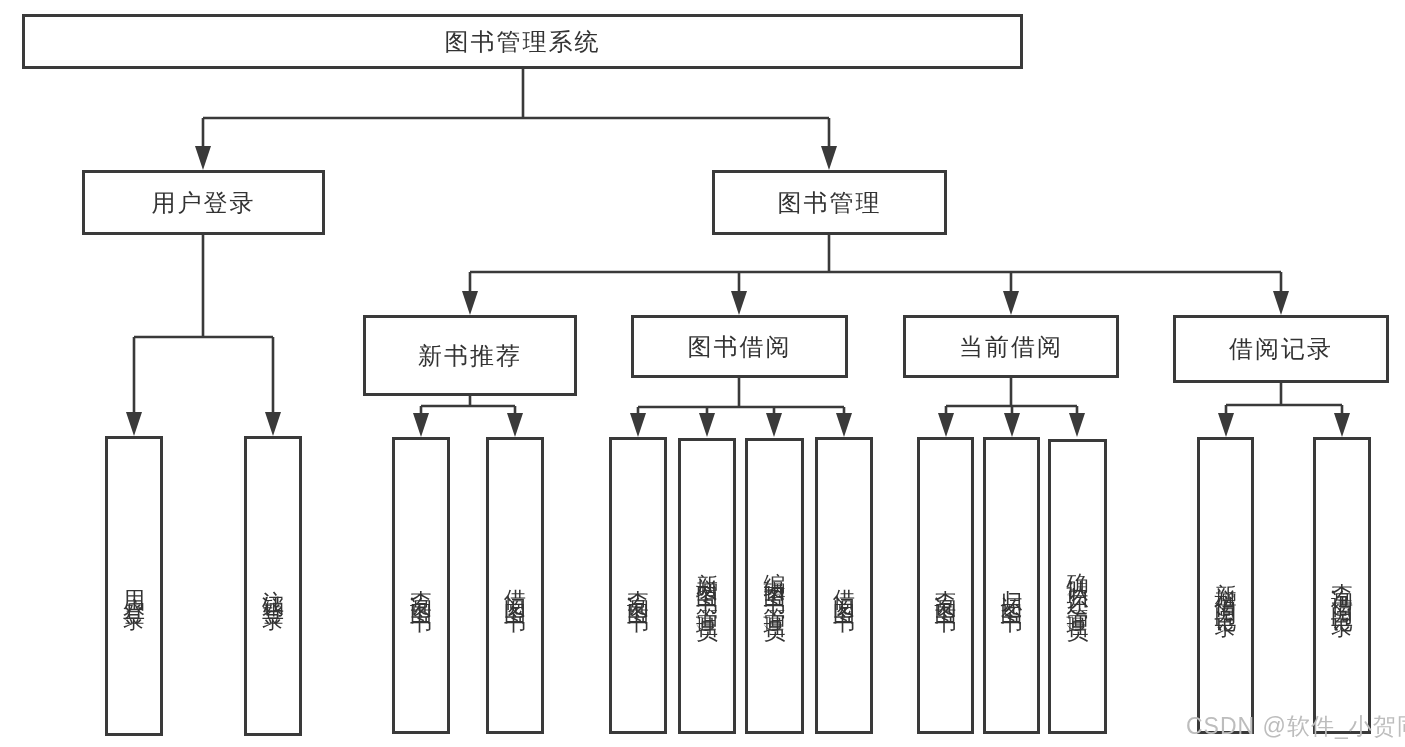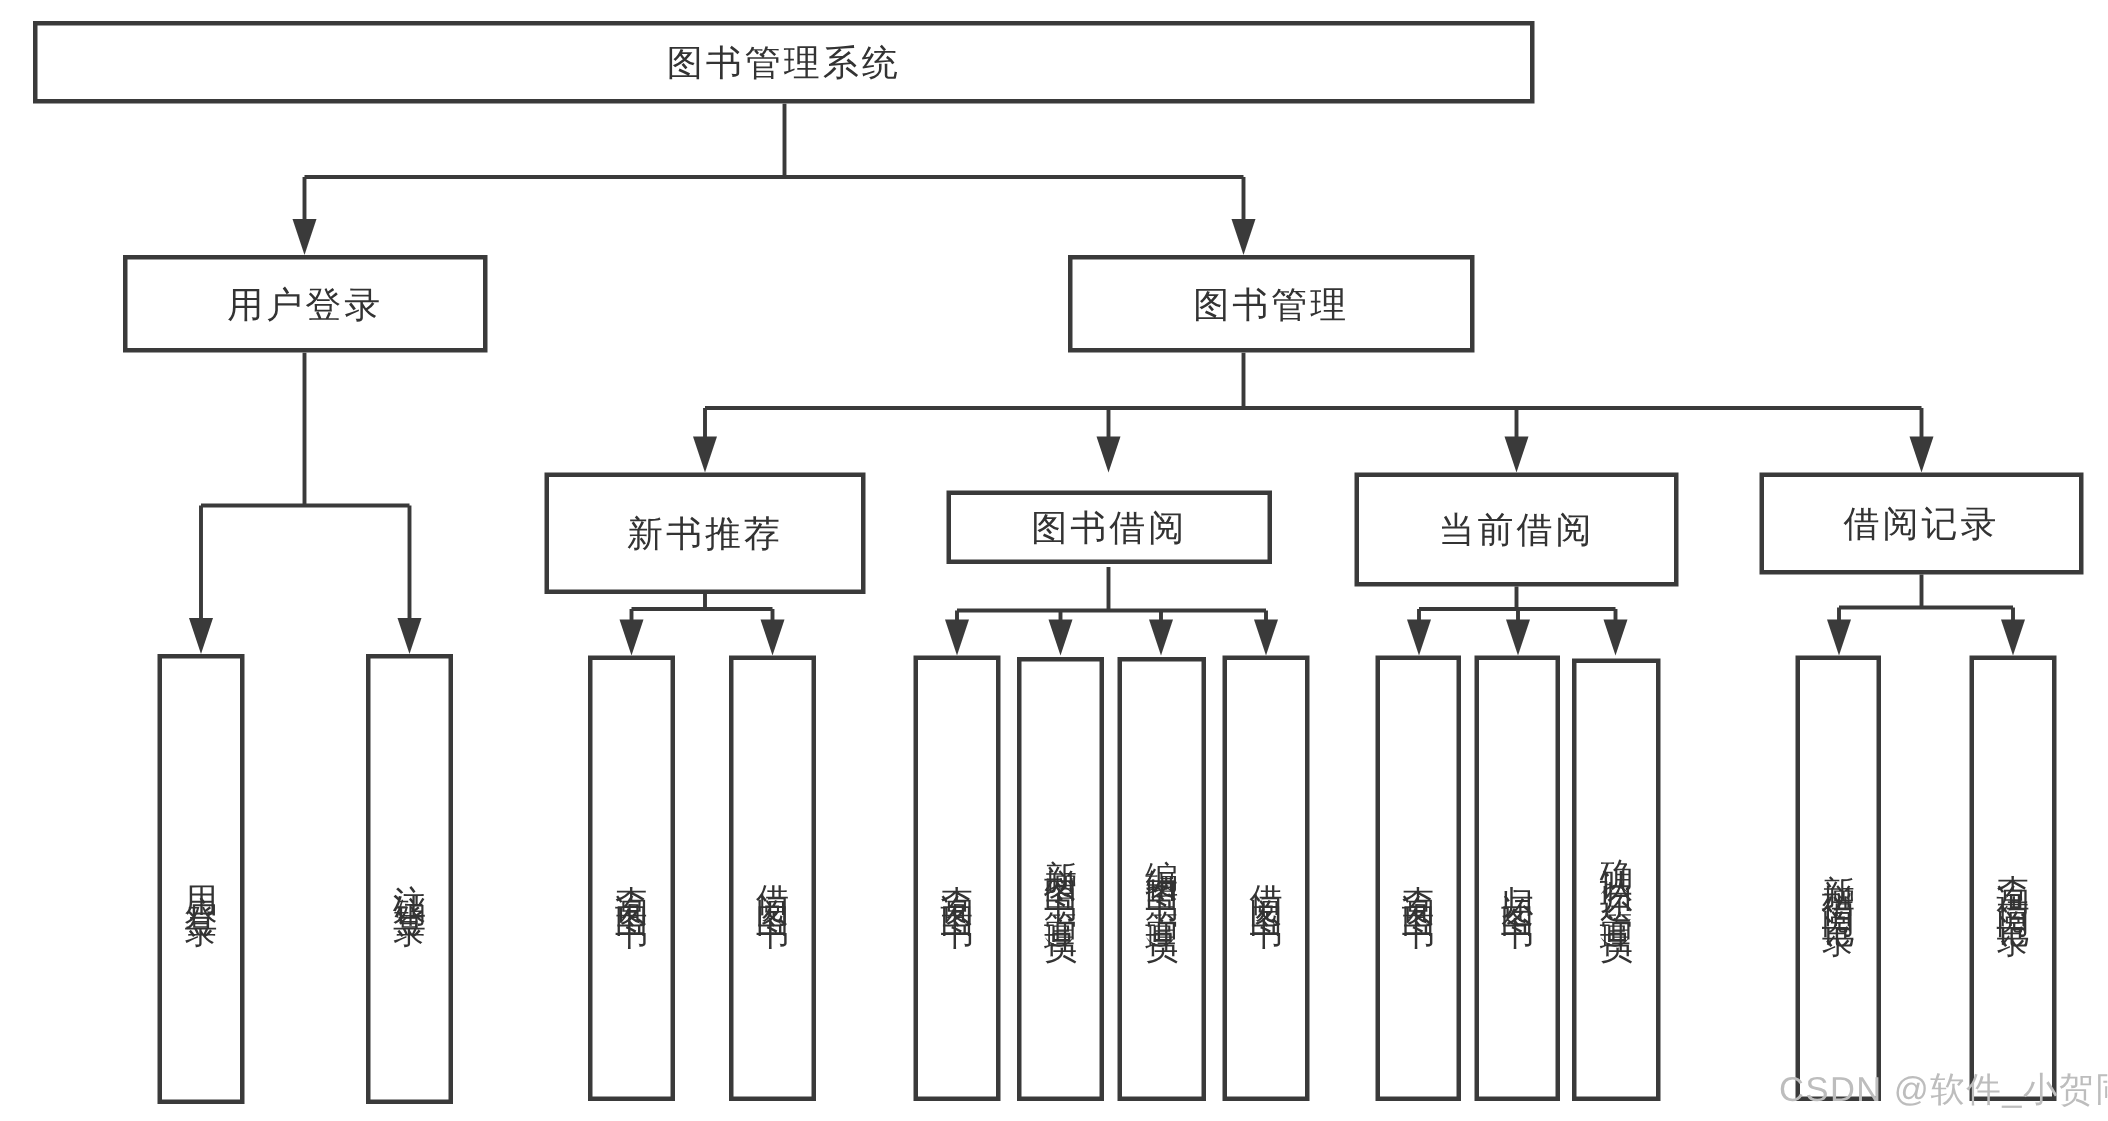--- a/index.html
+++ b/index.html
@@ -92,31 +92,31 @@
     </g>
   </svg>
 
   <div class="box hbox" style="left:22px;top:14px;width:1001px;height:55px;">
     <span class="lbl">图书管理系统</span>
   </div>
 
   <div class="box hbox" style="left:82px;top:170px;width:243px;height:65px;">
     <span class="lbl">用户登录</span>
   </div>
-  <div class="box hbox" style="left:712px;top:170px;width:271px;height:65px;">
+  <div class="box hbox" style="left:712px;top:170px;width:235px;height:65px;">
     <span class="lbl">图书管理</span>
   </div>
 
   <div class="box hbox" style="left:363px;top:315px;width:214px;height:81px;">
     <span class="lbl">新书推荐</span>
   </div>
-  <div class="box hbox" style="left:631px;top:327px;width:217px;height:49px;font-family:Liberation Serif, serif;">
+  <div class="box hbox" style="left:631px;top:315px;width:217px;height:63px;font-family:Liberation Serif, serif;">
     <span class="lbl">图书借阅</span>
   </div>
-  <div class="box hbox" style="left:903px;top:315px;width:216px;height:76px;">
+  <div class="box hbox" style="left:903px;top:315px;width:216px;height:63px;">
     <span class="lbl">当前借阅</span>
   </div>
   <div class="box hbox" style="left:1173px;top:315px;width:216px;height:68px;">
     <span class="lbl">借阅记录</span>
   </div>
 
   <div class="box vbox" style="left:105px;top:436px;width:58px;height:300px;">
     <span class="lbl">用户登录</span>
   </div>
   <div class="box vbox" style="left:244px;top:436px;width:58px;height:300px;">

